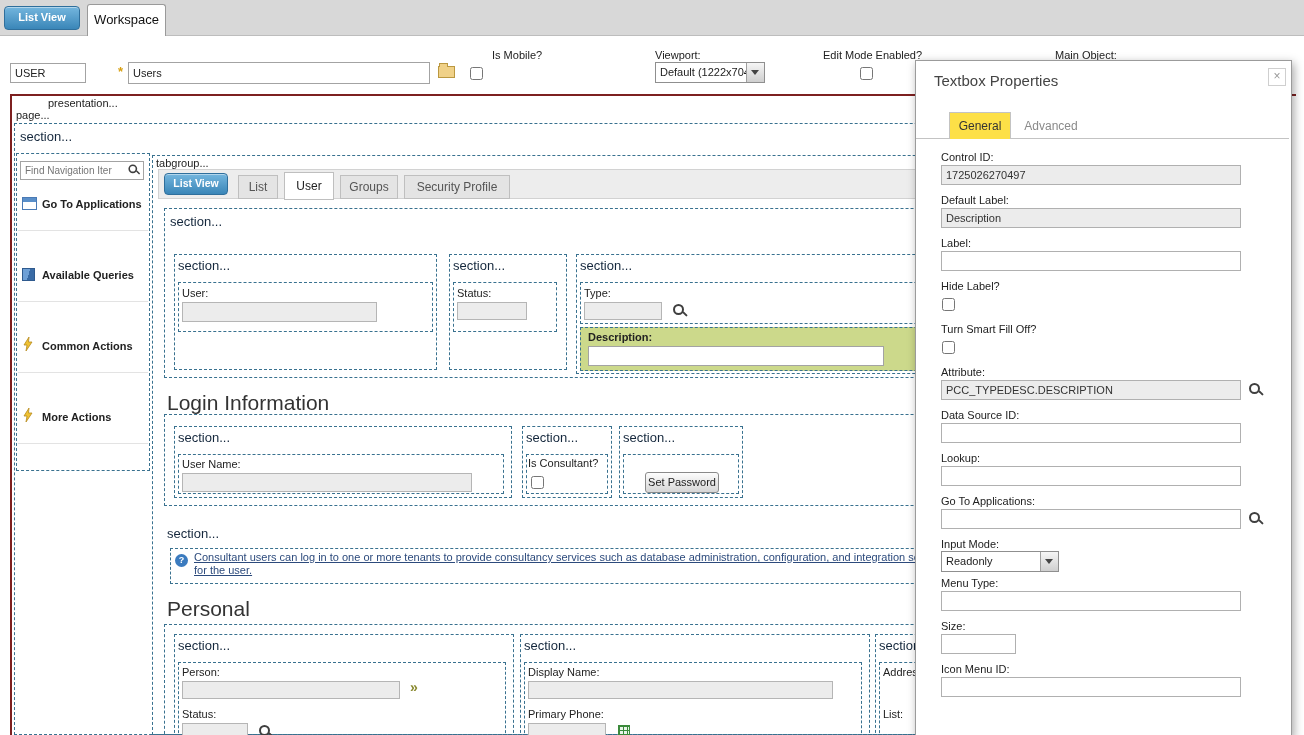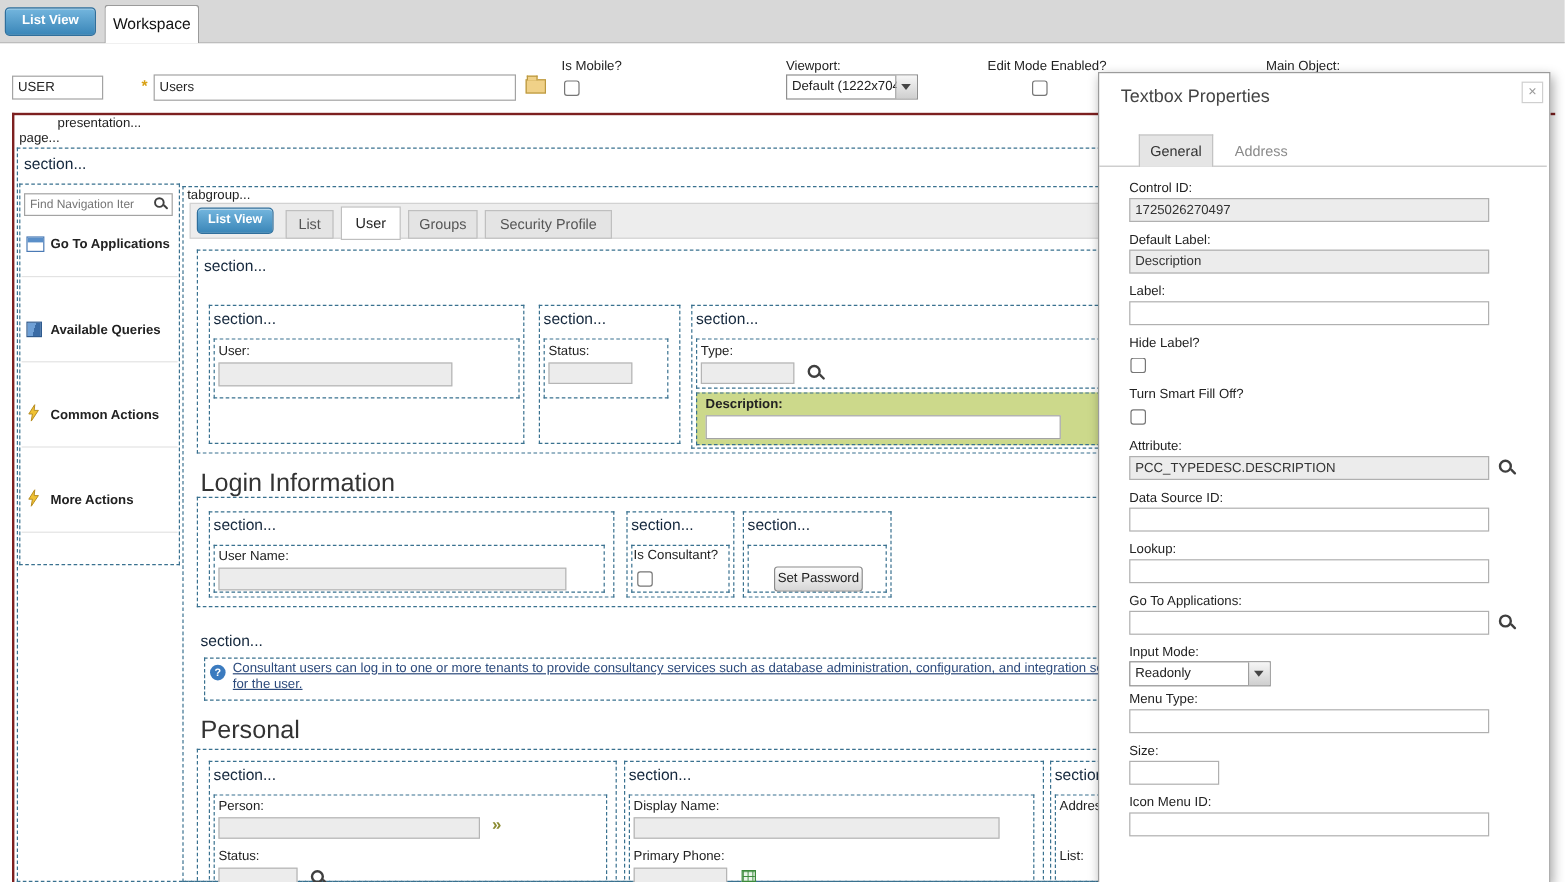--- a/index.html
+++ b/index.html
@@ -64,40 +64,40 @@
   .navsep{border-top:1px solid #e3e3e3;}
   input[type=checkbox]{position:absolute;width:13px;height:13px;margin:0;}
   
   .dialog{left:915px;top:60px;width:375px;height:675px;background:#fff;border:1px solid #9b9b9b;
           box-shadow:2px 3px 9px rgba(0,0,0,.35);z-index:50;}
   .dlg-title{font-size:15px;color:#444;white-space:nowrap;}
   .dlg-close{width:16px;height:16px;border:1px solid #cfcfcf;color:#999;font-size:12px;
              line-height:14px;text-align:center;cursor:pointer;}
   .dlg-tabline{border-top:1px solid #c3c3c3;}
   .dlg-tab{box-sizing:border-box;text-align:center;font-size:12px;cursor:pointer;}
-  .dlg-tab.active{background:#e5e5e5;border:1px solid #c3c3c3;border-bottom:none;color:#333;line-height:26px;}
+  .dlg-tab.active{background:#fde047;border:1px solid #c3c3c3;border-bottom:none;color:#333;line-height:26px;}
   .dlg-tab.idle{color:#8a8a8a;line-height:24px;}
   .plabel{font-size:11px;color:#222;white-space:nowrap;}
   .pinput{position:absolute;width:300px;height:20px;border:1px solid #b0b0b0;background:#fff;
           font-size:11px;padding:0 4px;box-sizing:border-box;font-family:inherit;color:#222;}
   .pinput.ro{background:#ececec;color:#333;}
 </style>
 </head>
 <body>
 
 <div class="abs topbar"></div>
 <div class="abs bluepill" style="left:4px;top:6px;width:74px;height:22px;line-height:21px;">List View</div>
 <div class="abs wstab" style="left:87px;top:4px;width:77px;height:31px;">Workspace</div>
 
 <div class="abs lbl" style="left:10px;top:49px;margin-top:16px;">Application:</div>
 <input class="inp" style="left: 10px; top: 63px; width: 76px;" value="USER">
 <span class="abs req" style="left:118px;top:64px;">*</span>
 <input class="inp" style="left: 128px; top: 62px; width: 302px; height: 22px;" value="Users">
 <span class="abs foldericon" style="left:438px;top:66px;"></span>
-<div class="abs lbl" style="left:468px;top:49px;">Is Mobile?</div>
+<div class="abs lbl" style="left:492px;top:49px;">Is Mobile?</div>
 <input type="checkbox" style="left: 470px; top: 67px;">
 <div class="abs lbl" style="left:655px;top:49px;">Viewport:</div>
 <div class="abs dropdown" style="left:655px;top:62px;width:110px;">
   <span class="ddtext">Default (1222x704)</span>
   <span class="ddarrow"></span>
 </div>
 <div class="abs lbl" style="left:823px;top:49px;">Edit Mode Enabled?</div>
 <input type="checkbox" style="left: 860px; top: 67px;">
 <div class="abs lbl" style="left:1055px;top:49px;">Main Object:</div>
 
@@ -222,21 +222,21 @@
   <div class="abs tiny" style="left:871px;top:570px;">Address:</div>
   <div class="abs tiny" style="left:871px;top:612px;">List:</div>
 </div>
 
 <div class="abs dialog">
   <div class="abs dlg-title" style="left:18px;top:11px;">Textbox Properties</div>
   <div class="abs dlg-close" style="left:352px;top:7px;">×</div>
 
   <div class="abs dlg-tabline" style="left:0;top:77px;width:373px;"></div>
   <div class="abs dlg-tab active" style="left:33px;top:51px;width:62px;height:27px;">General</div>
-  <div class="abs dlg-tab idle" style="left:99px;top:53px;width:72px;height:24px;">Address</div>
+  <div class="abs dlg-tab idle" style="left:99px;top:53px;width:72px;height:24px;">Advanced</div>
 
   <div class="abs plabel" style="left:25px;top:90px;">Control ID:</div>
   <input class="pinput ro" style="left: 25px; top: 104px;" readonly="" value="1725026270497">
 
   <div class="abs plabel" style="left:25px;top:133px;">Default Label:</div>
   <input class="pinput ro" style="left: 25px; top: 147px;" readonly="" value="Description">
 
   <div class="abs plabel" style="left:25px;top:176px;">Label:</div>
   <input class="pinput" style="left: 25px; top: 190px;">
 

